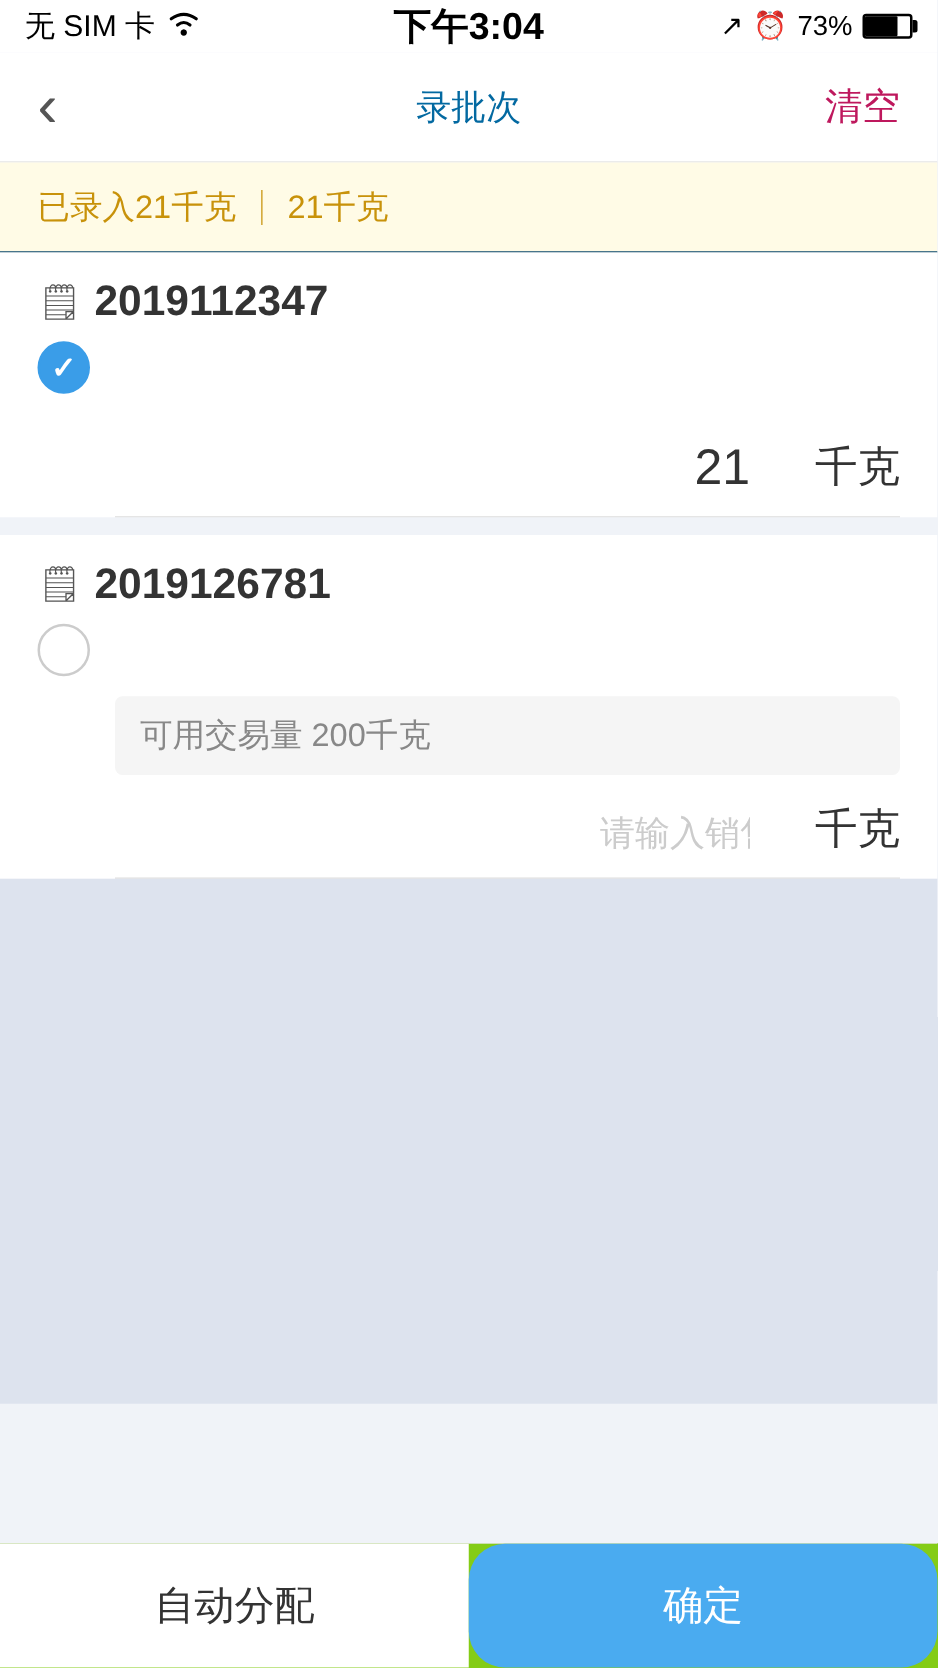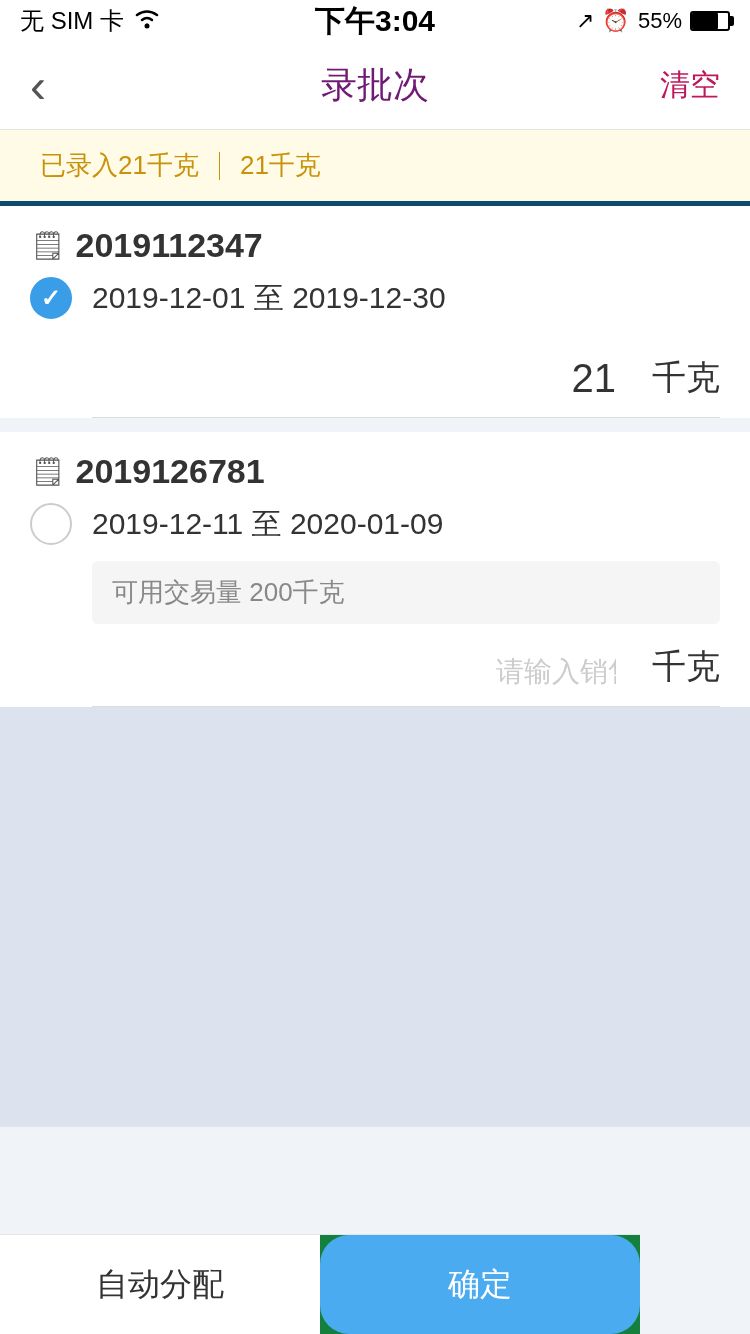--- a/index.html
+++ b/index.html
@@ -81,41 +81,41 @@
       padding: 0 30px;
       border-bottom: 1px solid #e5e5e5;
     }
     .nav-back {
       font-size: 36px;
       color: #333;
       cursor: pointer;
       width: 60px;
     }
     .nav-title {
-      font-size: 36px;
+      font-size: 28px;
       font-weight: 500;
-      color: #701a75;
+      color: #0369a1;
       position: absolute;
       left: 50%;
       transform: translateX(-50%);
     }
     .nav-action {
       font-size: 30px;
       color: #be185d;
       cursor: pointer;
     }
 
     
     .info-banner {
       background: #fffbe6;
-      padding: 18px 40px;
+      padding: 18px 30px;
       display: flex;
       align-items: center;
       gap: 20px;
-      border-bottom: 5px solid #0c4a6e;
+      border-bottom: 1px solid #0c4a6e;
     }
     .info-item {
       font-size: 26px;
       color: #c8920a;
     }
     .info-divider {
       width: 1px;
       height: 28px;
       background: #c8920a;
     }
@@ -177,20 +177,21 @@
       padding: 14px 20px;
       font-size: 26px;
       color: #888;
       margin: 0 0 0 62px;
     }
     .quantity-row {
       display: flex;
       align-items: center;
       justify-content: flex-end;
       padding: 20px 0 16px 0;
+      gap: 16px;
     }
     .quantity-input {
       border: none;
       outline: none;
       font-size: 40px;
       color: #333;
       text-align: right;
       width: 120px;
       background: transparent;
     }
@@ -211,24 +212,24 @@
     .section-divider {
       height: 14px;
       background: #f0f3f8;
     }
 
     
     .bottom-bar {
       position: fixed;
       bottom: 0;
       left: 0;
-      width: 640px;
+      width: 750px;
       height: 100px;
       display: flex;
-      background: #15803d;
+      background: #84cc16;
       border-top: 1px solid #e5e5e5;
     }
     .btn-auto {
       flex: 1;
       display: flex;
       align-items: center;
       justify-content: center;
       font-size: 32px;
       color: #333;
       background: #fff;
@@ -265,21 +266,21 @@
         <path d="M10 13 Q15 9 20 13" stroke="#000" stroke-width="2.5" fill="none" stroke-linecap="round"></path>
         <path d="M5 8 Q15 1 25 8" stroke="#000" stroke-width="2.5" fill="none" stroke-linecap="round"></path>
         <circle cx="15" cy="19" r="2.5" fill="#000"></circle>
       </svg>
     </span>
   </div>
   <div class="status-center">下午3:04</div>
   <div class="status-right">
     <span style="font-size:22px;">↗</span>
     <span style="font-size:22px;">⏰</span>
-    <span>55%</span>
+    <span>73%</span>
     <span class="battery-icon">
       <div class="battery-fill"></div>
     </span>
   </div>
 </div>
 
 <div class="nav-bar">
   <span class="nav-back" style="font-size:48px; color:#555;">‹</span>
   <span class="nav-title">录批次</span>
   <span class="nav-action">清空</span>
@@ -291,39 +292,37 @@
   <span class="info-item">21千克</span>
 </div>
 
 <div class="batch-item">
   <div class="batch-header">
     <span class="batch-icon">🗒</span>
     <span class="batch-id">2019112347</span>
   </div>
   <div class="batch-date-row">
     <div class="radio-circle checked"></div>
-    <span class="batch-date">2019-12-01 至 2019-12-30</span>
   </div>
   <div class="quantity-row">
     <input class="quantity-input" value="21" type="text" style="color: rgb(51, 51, 51);">
     <span class="quantity-unit">千克</span>
   </div>
   <div class="quantity-underline"></div>
 </div>
 
 <div class="section-divider"></div>
 
 <div class="batch-item">
   <div class="batch-header">
     <span class="batch-icon">🗒</span>
     <span class="batch-id">2019126781</span>
   </div>
   <div class="batch-date-row">
     <div class="radio-circle"></div>
-    <span class="batch-date">2019-12-11 至 2020-01-09</span>
   </div>
   <div class="batch-availability">可用交易量 200千克</div>
   <div class="quantity-row">
     <input class="quantity-input" placeholder="请输入销售数量" type="text" style="">
     <span class="quantity-unit">千克</span>
   </div>
   <div class="quantity-underline"></div>
 </div>
 
 <div class="empty-area"></div>

